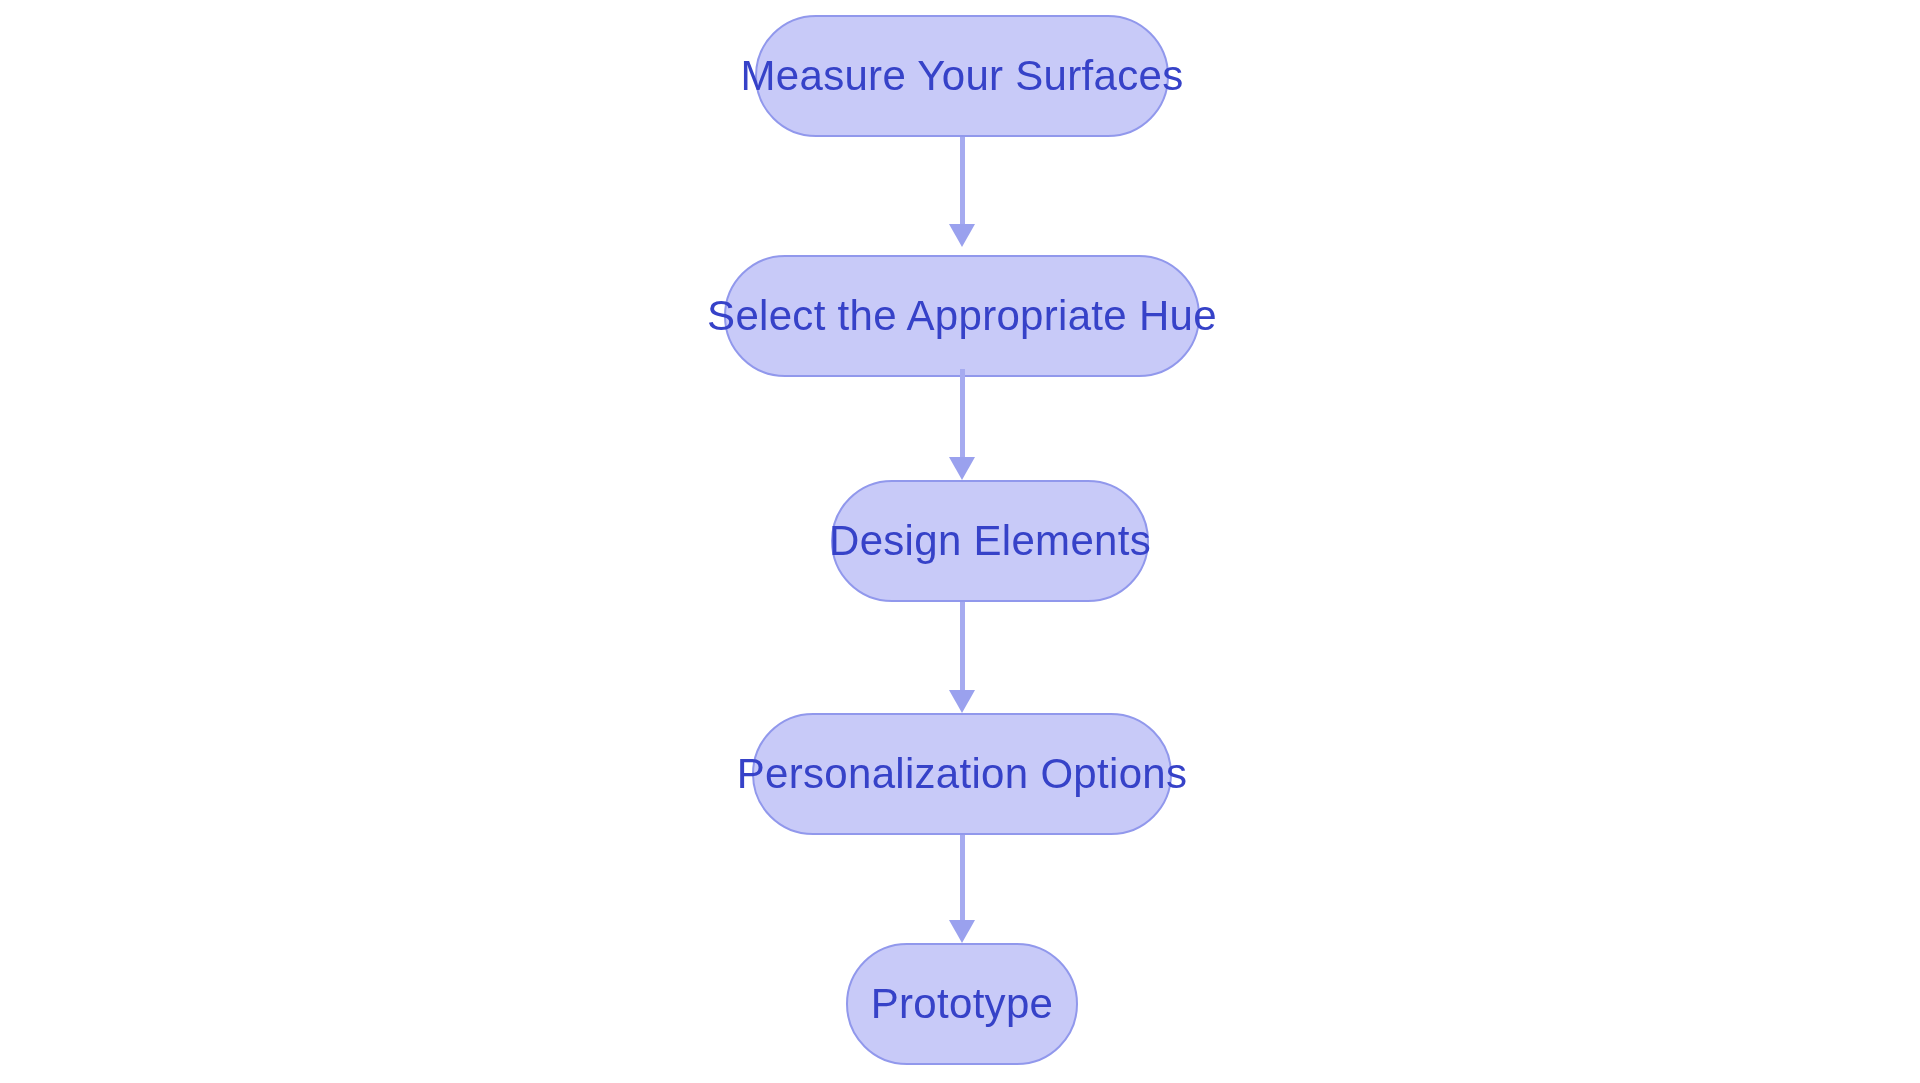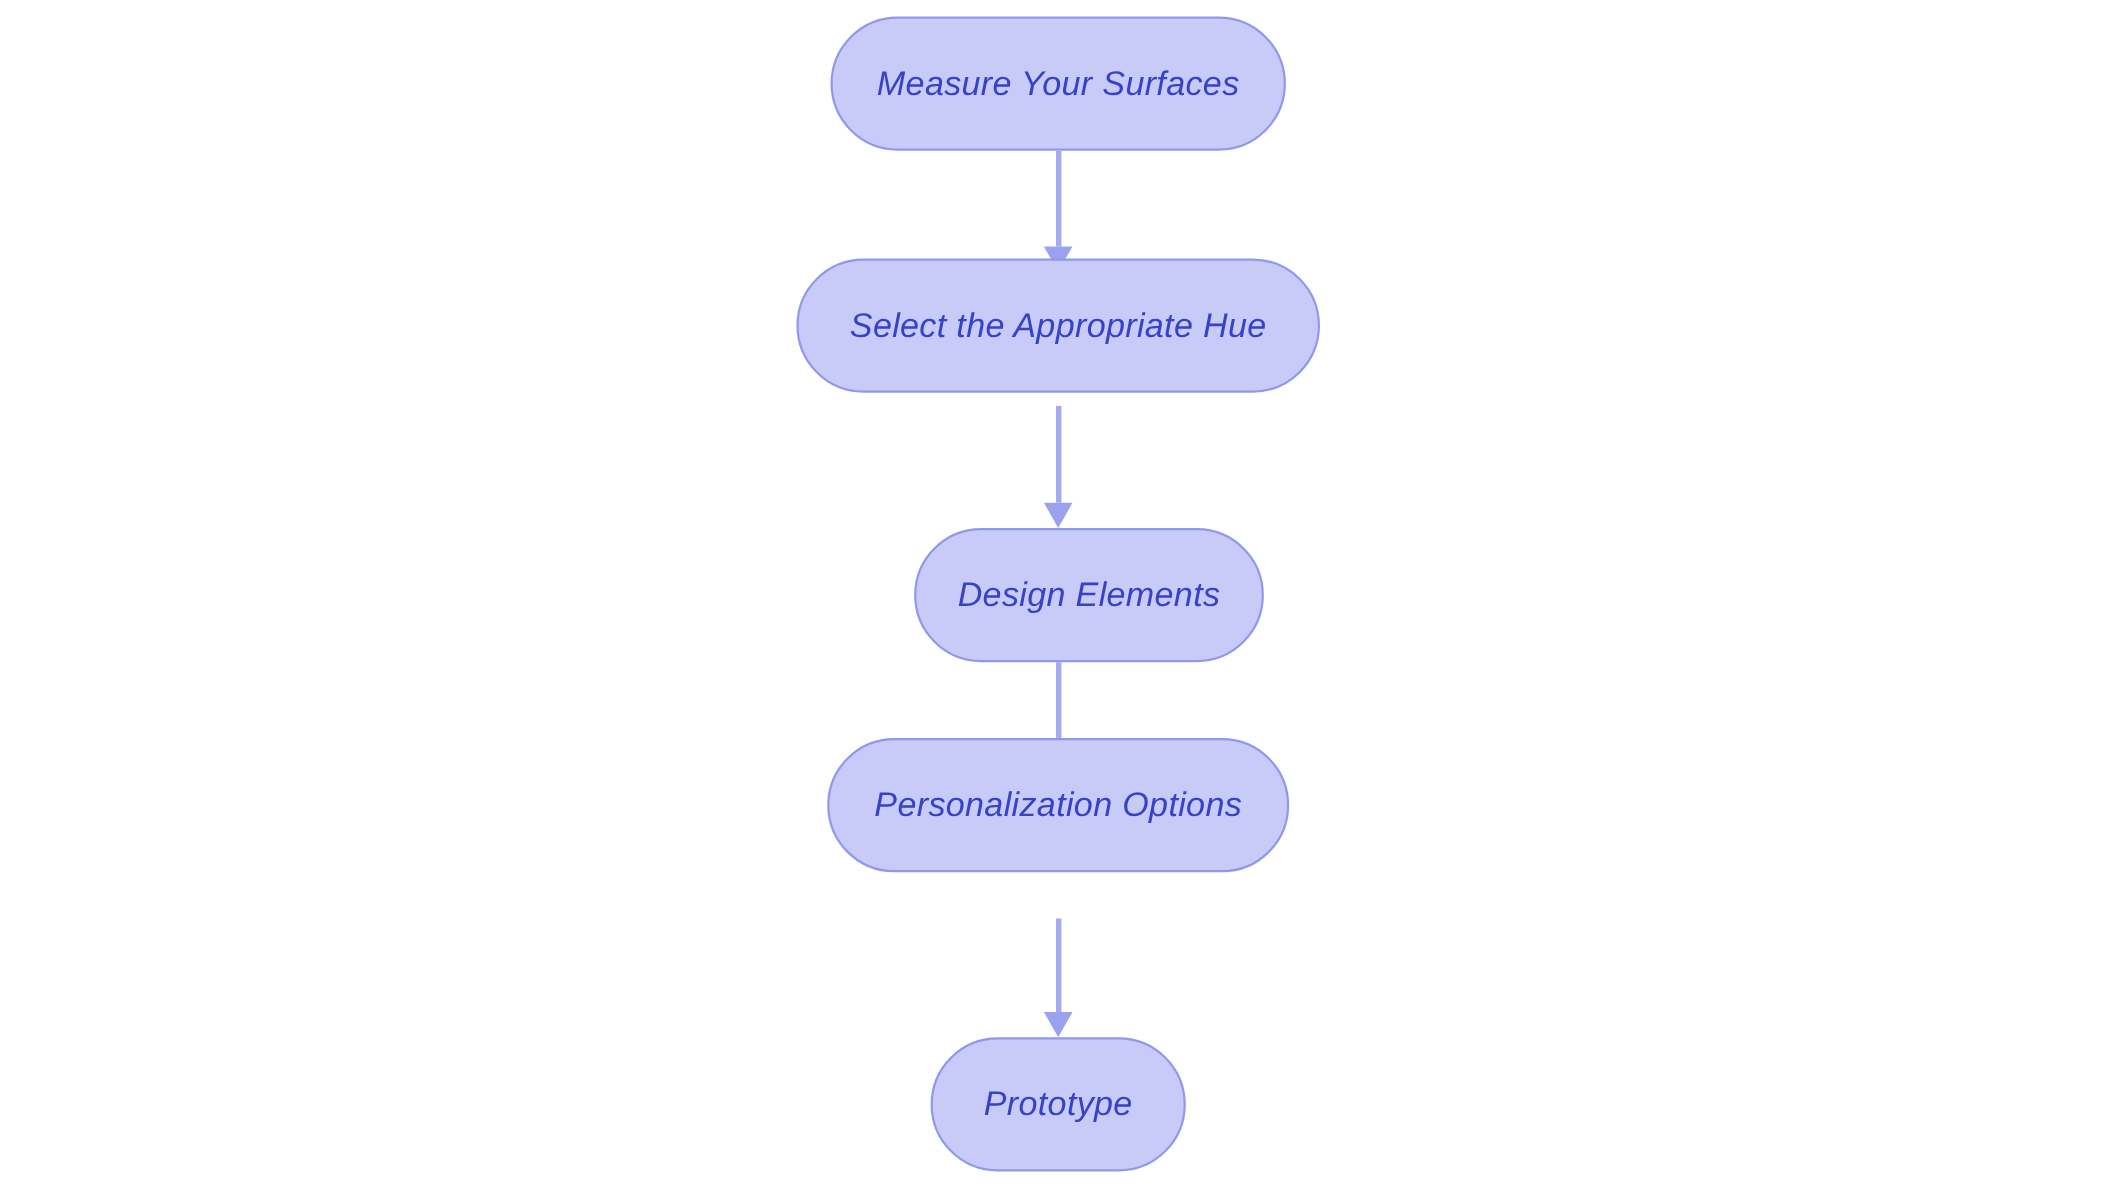--- a/index.html
+++ b/index.html
@@ -19,29 +19,28 @@
     height:122px;
     background:var(--node-fill);
     border:2px solid var(--node-border);
     border-radius:61px;
     display:flex;
     align-items:center;
     justify-content:center;
   }
   .node-label{
     color:var(--node-text);
-    font-size:31px;
+    font-size:42px;
     letter-spacing:0.3px;
     white-space:nowrap;
-    font-style:italic;
   }
   .node-1{left:755px;top:15px;width:414px;}
-  .node-2{left:724px;top:235px;width:476px;}
+  .node-2{left:724px;top:255px;width:476px;}
   .node-3{left:831px;top:480px;width:318px;}
-  .node-4{left:752px;top:671px;width:420px;}
+  .node-4{left:752px;top:713px;width:420px;}
   .node-5{left:846px;top:943px;width:232px;}
   .connector{
     position:absolute;
     left:948px;
     width:28px;
     display:flex;
     flex-direction:column;
     align-items:center;
   }
   .connector-1{top:137px;height:110px;}

